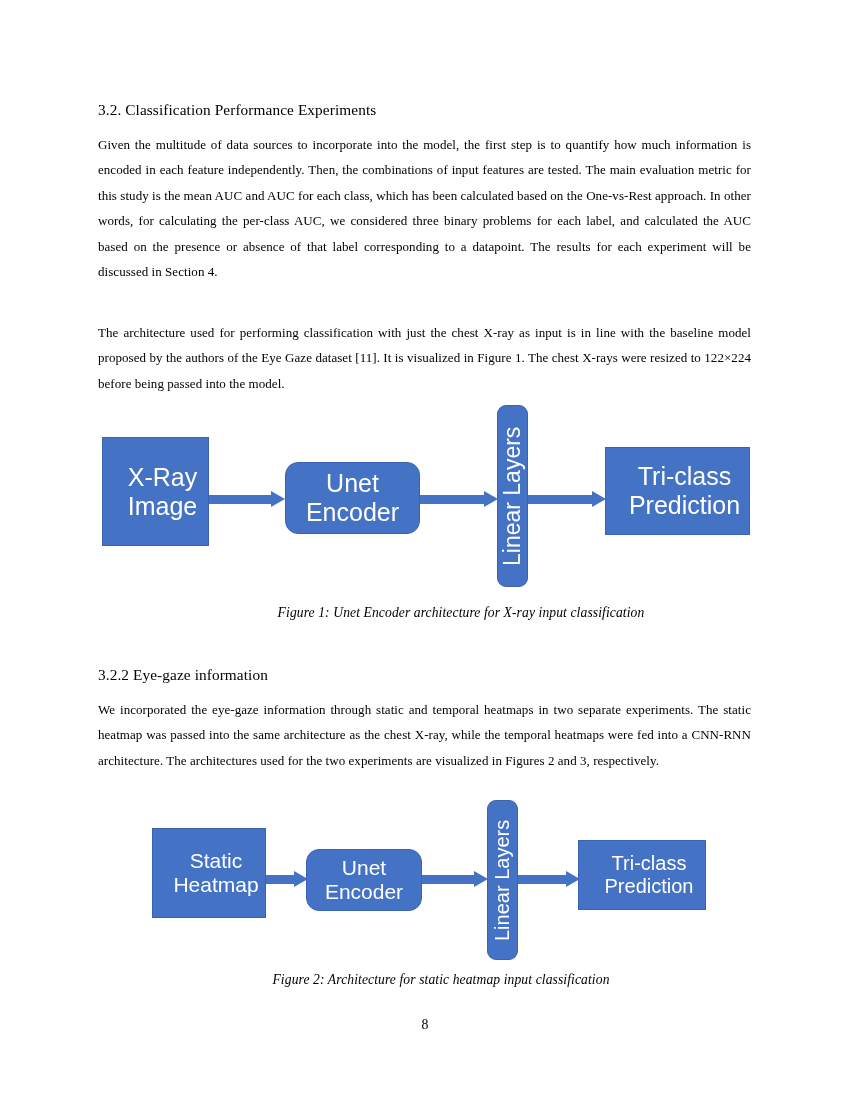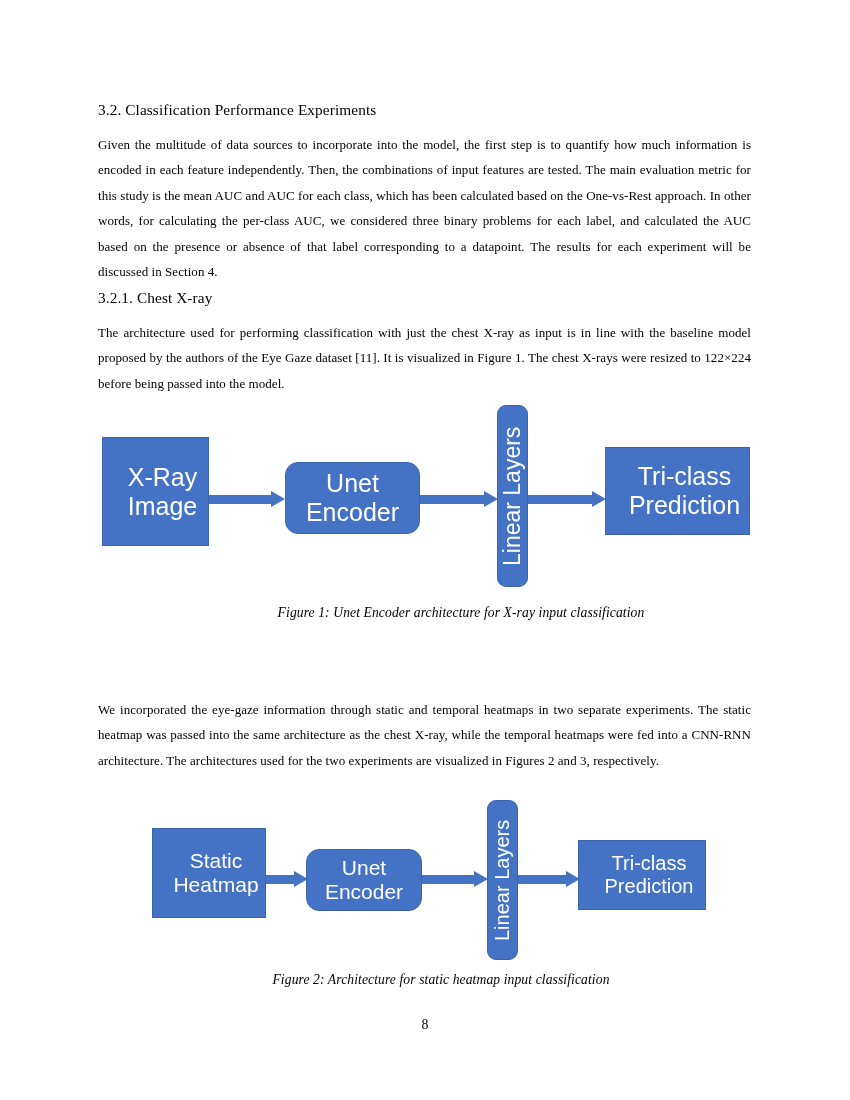--- a/index.html
+++ b/index.html
@@ -115,21 +115,20 @@
 </style>
 </head>
 <body>
 
 <div class="page">
 
   <div class="heading" style="top:100px;">3.2. Classification Performance Experiments</div>
 
   <div class="para" style="top:132px;">Given the multitude of data sources to incorporate into the model, the first step is to quantify how much information is encoded in each feature independently. Then, the combinations of input features are tested. The main evaluation metric for this study is the mean AUC and AUC for each class, which has been calculated based on the One-vs-Rest approach. In other words, for calculating the per-class AUC, we considered three binary problems for each label, and calculated the AUC based on the presence or absence of that label corresponding to a datapoint. The results for each experiment will be discussed in Section 4.</div>
 
-  <div class="heading" style="top:288px;">3.2.1. Chest X-ray</div>
 
   <div class="para" style="top:320px;">The architecture used for performing classification with just the chest X-ray as input is in line with the baseline model proposed by the authors of the Eye Gaze dataset [11]. It is visualized in Figure 1. The chest X-rays were resized to 122×224 before being passed into the model.</div>
 
   <div class="figure" style="left:0; top:0; width:850px; height:0;">
 
     <div class="node sharp" style="left:102px; top:437px; width:107px; height:109px; font-size:25px;">X-Ray
 Image</div>
 
     <div class="arrow" style="left:209px; top:495px; width:76px;">
       <div class="shaft" style="width:62px;"></div>
@@ -150,20 +149,21 @@
       <div class="shaft" style="width:64px;"></div>
       <div class="head" style="left:64px;"></div>
     </div>
 
     <div class="node sharp" style="left:605px; top:447px; width:145px; height:88px; font-size:25px;">Tri-class
 Prediction</div>
   </div>
 
   <div class="caption" style="top:604px;margin-left:36px;">Figure 1: Unet Encoder architecture for X-ray input classification</div>
 
+  <div class="heading" style="top:665px;">3.2.2 Eye-gaze information</div>
 
   <div class="para" style="top:697px;">We incorporated the eye-gaze information through static and temporal heatmaps in two separate experiments. The static heatmap was passed into the same architecture as the chest X-ray, while the temporal heatmaps were fed into a CNN-RNN architecture. The architectures used for the two experiments are visualized in Figures 2 and 3, respectively.</div>
 
   <div class="figure" style="left:0; top:0; width:850px; height:0;">
 
     <div class="node sharp" style="left:152px; top:828px; width:114px; height:90px; font-size:21px;">Static
 Heatmap</div>
 
     <div class="arrow" style="left:266px; top:875px; width:42px;">
       <div class="shaft" style="width:28px;"></div>

